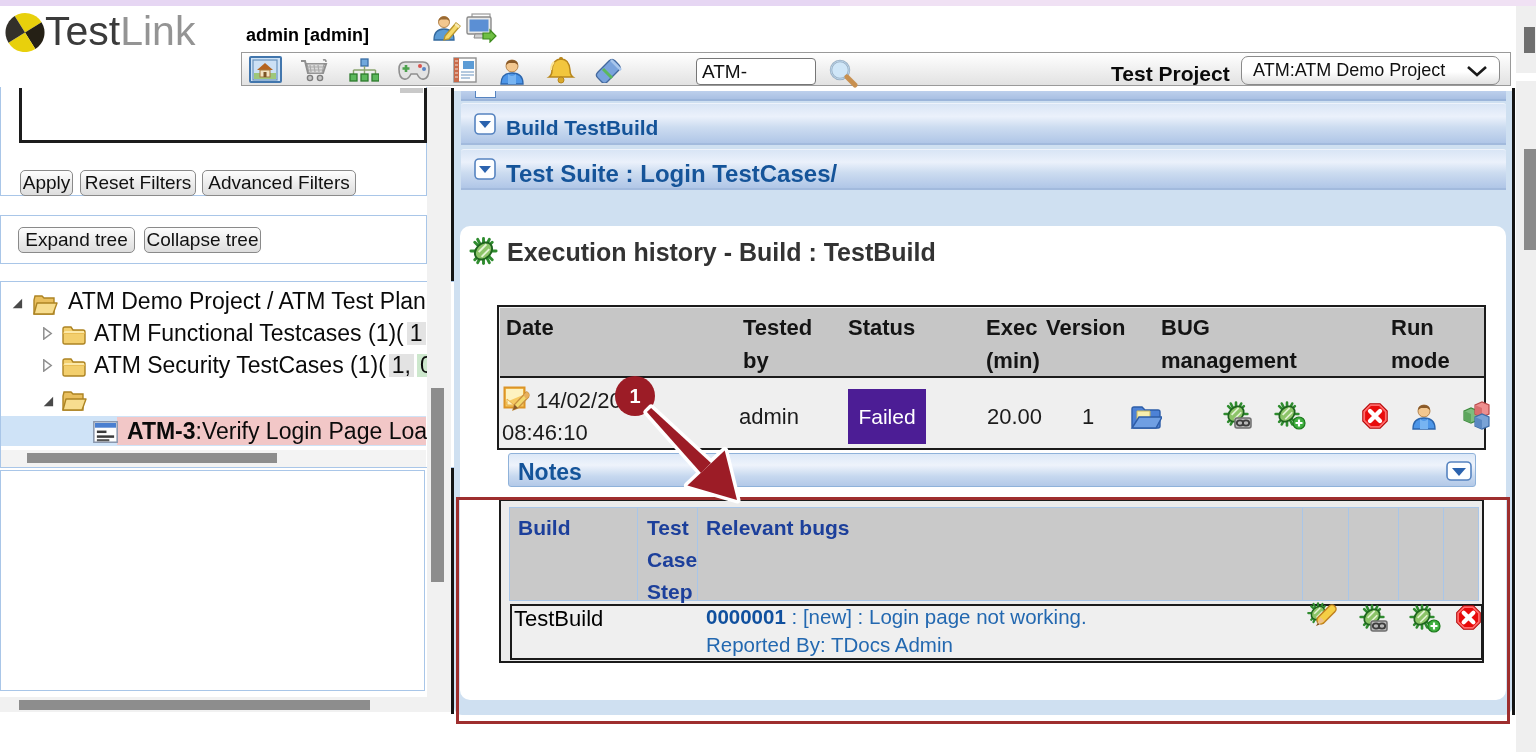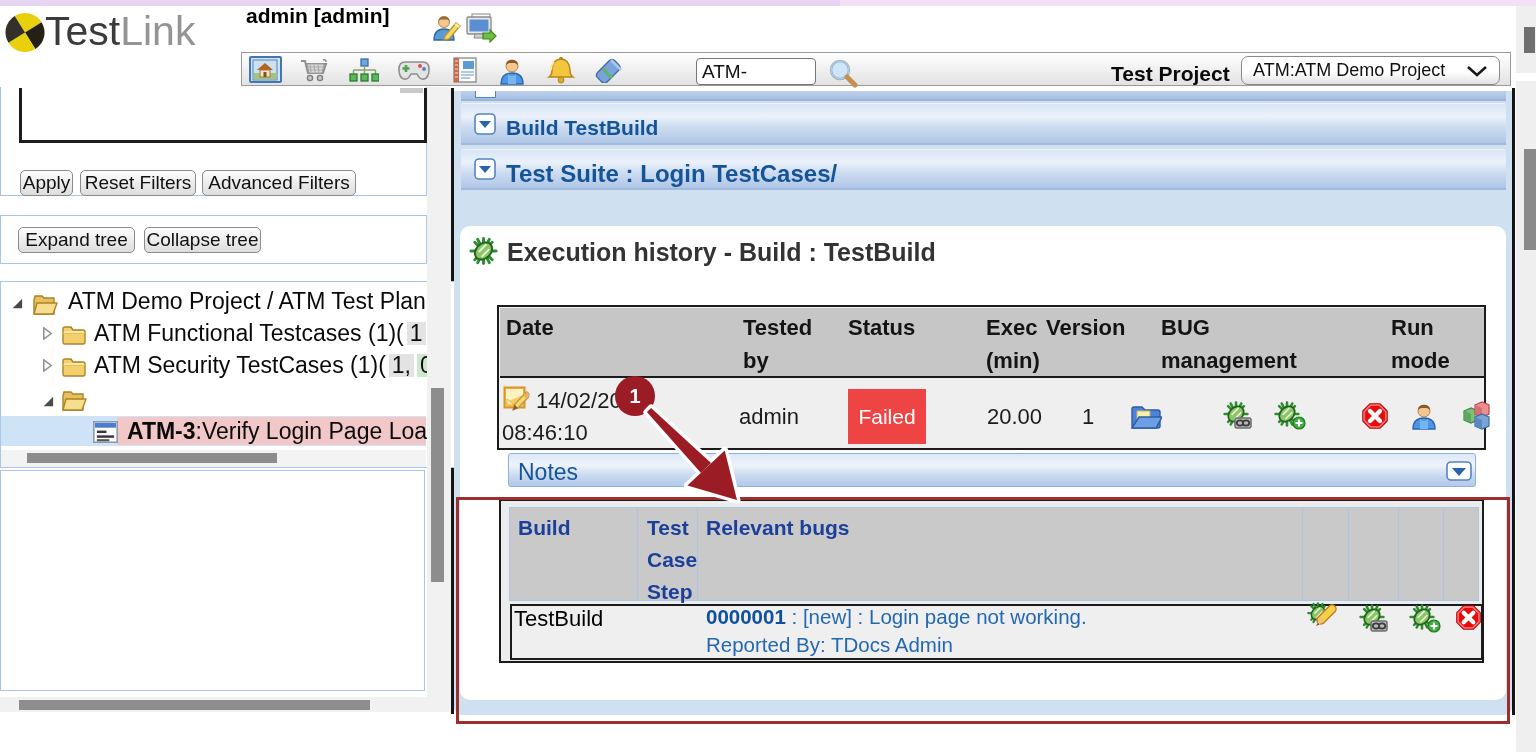--- a/index.html
+++ b/index.html
@@ -175,21 +175,21 @@
 
 <svg class="abs" style="left:5px;top:12px" width="40" height="41" viewBox="0 0 40 41">
  <g transform="translate(20,20.5) rotate(-32)">
   <path d="M0 0 L0 -19.5 A19.5 19.5 0 0 1 19.5 0 Z" fill="#e8d00c"></path>
   <path d="M0 0 L19.5 0 A19.5 19.5 0 0 1 0 19.5 Z" fill="#252015"></path>
   <path d="M0 0 L0 19.5 A19.5 19.5 0 0 1 -19.5 0 Z" fill="#e8d00c"></path>
   <path d="M0 0 L-19.5 0 A19.5 19.5 0 0 1 0 -19.5 Z" fill="#33302a"></path>
  </g>
 </svg>
 <div class="txt" style="left:45px;top:11px;font-size:41px;color:#3b3b3b;line-height:1">Test<span style="color:#949494">Link</span></div>
-<div class="txt" style="left:246px;top:5px;font-size:21px;font-weight:bold;color:#000;line-height:1">admin [admin]</div>
+<div class="txt" style="left:246px;top:26px;font-size:18px;font-weight:bold;color:#000;line-height:1">admin [admin]</div>
 <svg class="abs" style="left:432px;top:14px" width="30" height="28">
     <use href="#useredit"></use>
   </svg>
 <svg class="abs" style="left:465px;top:13px" width="32" height="30">
     <use href="#monitor"></use>
   </svg>
 
 <div class="abs" style="left:241px;top:52px;width:1270px;height:34px;border:1px solid #9a9a9a;background:linear-gradient(180deg,#ffffff,#e2e2e2)"></div>
 <div class="abs" style="left:249px;top:56px;width:33px;height:27px;border:2px solid #4276ad;background:#cfe3f7;border-radius:2px"></div>
 <svg class="abs" style="left:252px;top:59px" width="26" height="22">
@@ -315,21 +315,21 @@
 <div class="hdrB" style="left:1046px;top:311px">Version</div>
 <div class="hdrB" style="left:1161px;top:311px">BUG<br>management</div>
 <div class="hdrB" style="left:1391px;top:311px">Run<br>mode</div>
 
 <svg class="abs" style="left:503px;top:386px" width="28" height="28">
     <use href="#datenote"></use>
   </svg>
 <div class="cell" style="left:536px;top:385px">14/02/20</div>
 <div class="cell" style="left:502px;top:417px">08:46:10</div>
 <div class="cell" style="left:739px;top:401px">admin</div>
-<div class="abs" style="left:848px;top:389px;width:78px;height:55px;background:#ef4444;color:#fff;font-size:21px;text-align:center;line-height:55px">Failed</div>
+<div class="abs" style="left:848px;top:389px;width:78px;height:55px;background:#4c1d95;color:#fff;font-size:21px;text-align:center;line-height:55px">Failed</div>
 <div class="cell" style="left:987px;top:401px">20.00</div>
 <div class="cell" style="left:1082px;top:401px">1</div>
 <svg class="abs" style="left:1130px;top:402px" width="32" height="28">
     <use href="#bfolder"></use>
   </svg>
 <svg class="abs" style="left:1222px;top:400px" width="28" height="28">
     <use href="#bug"></use>
   </svg>
 <svg class="abs" style="left:1234px;top:417px" width="18" height="12">
     <use href="#linkbadge"></use>
@@ -344,21 +344,21 @@
     <use href="#redx"></use>
   </svg>
 <svg class="abs" style="left:1410px;top:402px" width="28" height="28">
     <use href="#person"></use>
   </svg>
 <svg class="abs" style="left:1461px;top:401px" width="30" height="30">
     <use href="#cubes"></use>
   </svg>
 
 <div class="abs" style="left:508px;top:453px;width:968px;height:34px;background:linear-gradient(180deg,#dce8f7 0%,#eef3fb 35%,#c6d8ef 70%,#b3c9e8 100%);border:1px solid #8fb2da;border-radius:3px"></div>
-<div class="txt" style="left:518px;top:461px;font-size:23px;font-weight:normal;color:#155499;line-height:1">Notes</div>
+<div class="txt" style="left:518px;top:461px;font-size:23px;font-weight:bold;color:#155499;line-height:1">Notes</div>
 <svg class="abs" style="left:1446px;top:461px" width="26" height="20" viewBox="0 0 26 20">
  <rect x="1" y="1" width="24" height="18" rx="4" fill="#fdfeff" stroke="#5583c0" stroke-width="1.6"></rect>
  <polygon points="6,7 20,7 13,15" fill="#2a62ae"></polygon>
 </svg>
 
 <div class="abs" style="left:499px;top:499px;width:985px;height:164px;border:2.5px solid #1b1b1b;background:#ececec"></div>
 <div class="abs" style="left:509px;top:507px;width:970px;height:94px;background:#c9c9c9;border:1px solid #a9c6e8"></div>
 <div class="abs" style="left:637px;top:507px;width:1px;height:94px;background:#a9c6e8"></div>
 <div class="abs" style="left:697px;top:507px;width:1px;height:94px;background:#a9c6e8"></div>
 <div class="abs" style="left:1302px;top:507px;width:1px;height:94px;background:#a9c6e8"></div>

